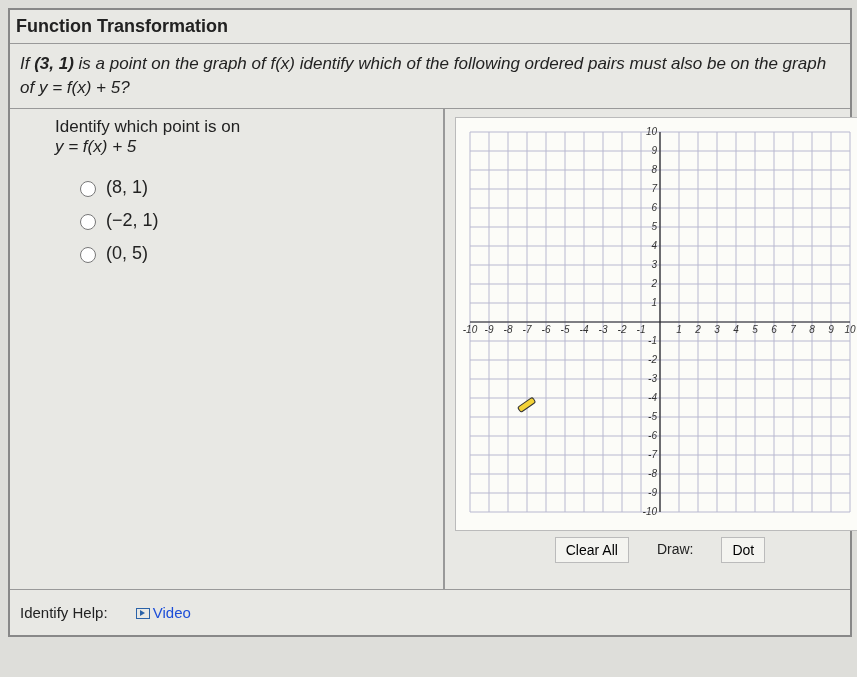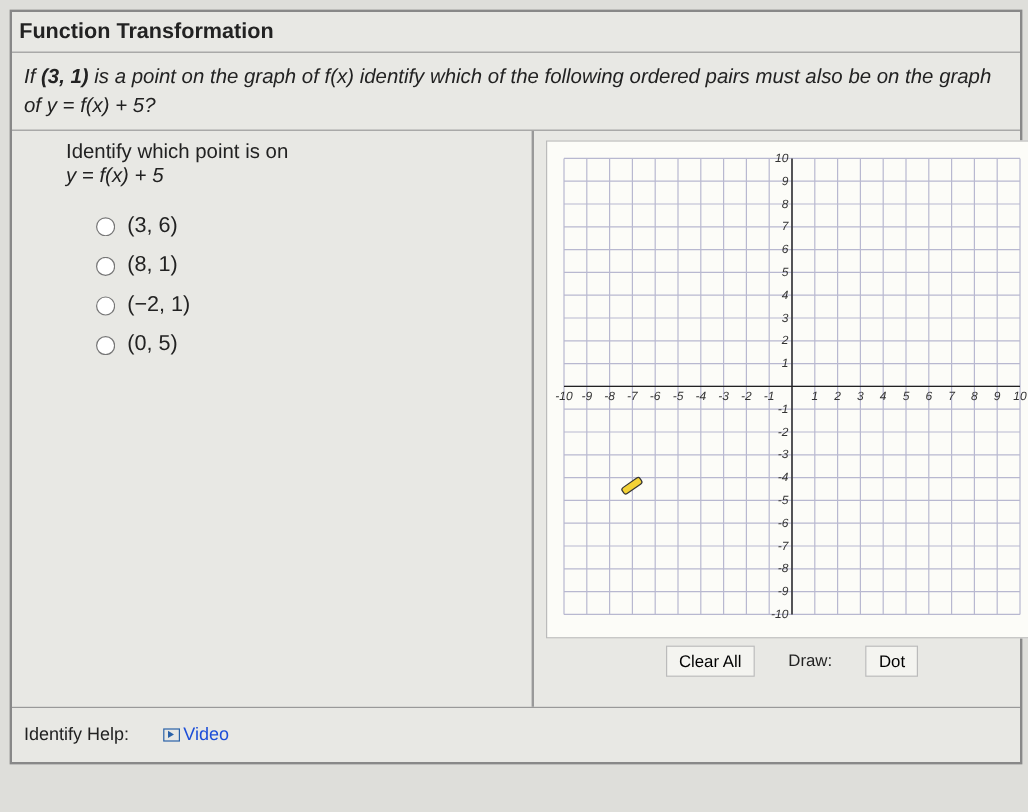--- a/index.html
+++ b/index.html
@@ -132,24 +132,20 @@
   </div>
 
   <div class="content-row">
 
     <div class="left-pane">
       <div class="identify-label">
         <span>Identify which point is on</span><br>
         <span style="font-style:italic;">y = f(x) + 5</span>
       </div>
       <div class="choices">
-        <label class="choice">
-          <input type="radio" name="ans" style="">
-          <span>(3, 6)</span>
-        </label>
         <label class="choice">
           <input type="radio" name="ans" style="">
           <span>(8, 1)</span>
         </label>
         <label class="choice">
           <input type="radio" name="ans" style="">
           <span>(−2, 1)</span>
         </label>
         <label class="choice">
           <input type="radio" name="ans" style="">

